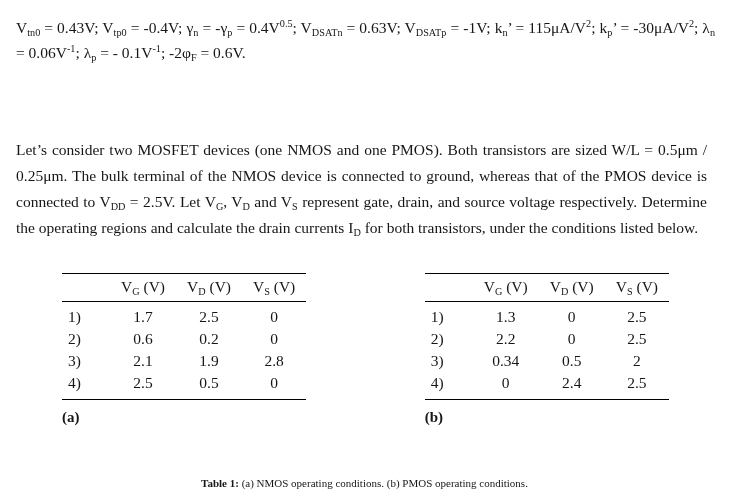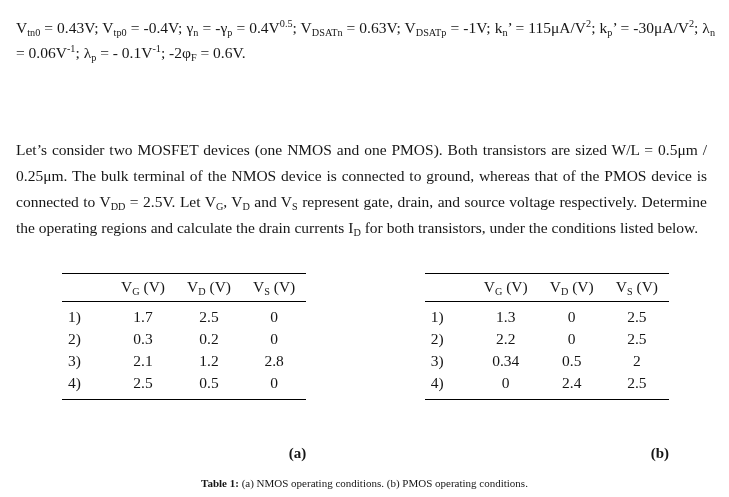--- a/index.html
+++ b/index.html
@@ -31,22 +31,21 @@
   sup { vertical-align: 0.55em; }
 
   .tables-row {
     display: flex;
     justify-content: space-between;
     margin: 32px 46px 0 46px;
   }
   .table-block {
     display: flex;
     flex-direction: column;
-    align-items: flex-end;
-    gap: 36px;
+    align-items: flex-start;
   }
   table.datatable {
     border-collapse: collapse;
     font-size: 15.5px;
     border-top: 1.6px solid #000;
     border-bottom: 1.6px solid #000;
   }
   .datatable thead th {
     font-weight: normal;
     border-bottom: 1px solid #000;
@@ -104,28 +103,28 @@
         </thead>
         <tbody>
           <tr>
             <td class="numcol">1)</td>
             <td>1.7</td>
             <td>2.5</td>
             <td>0</td>
           </tr>
           <tr>
             <td class="numcol">2)</td>
-            <td>0.3</td>
+            <td>0.6</td>
             <td>0.2</td>
             <td>0</td>
           </tr>
           <tr>
             <td class="numcol">3)</td>
             <td>2.1</td>
-            <td>1.2</td>
+            <td>1.9</td>
             <td>2.8</td>
           </tr>
           <tr>
             <td class="numcol">4)</td>
             <td>2.5</td>
             <td>0.5</td>
             <td>0</td>
           </tr>
         </tbody>
       </table>

